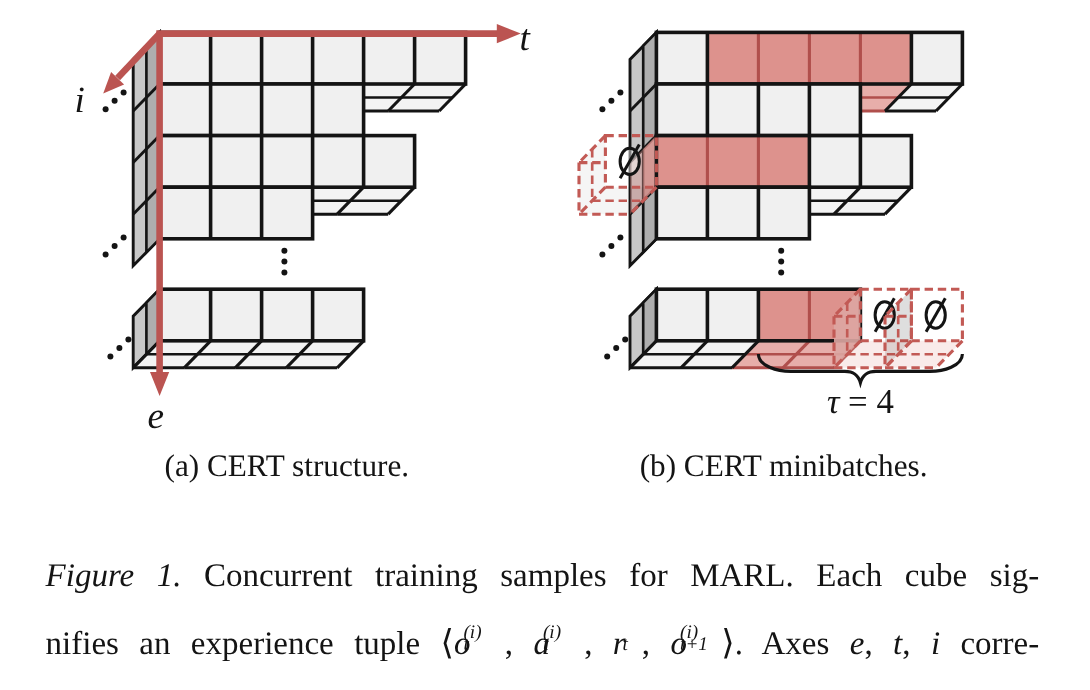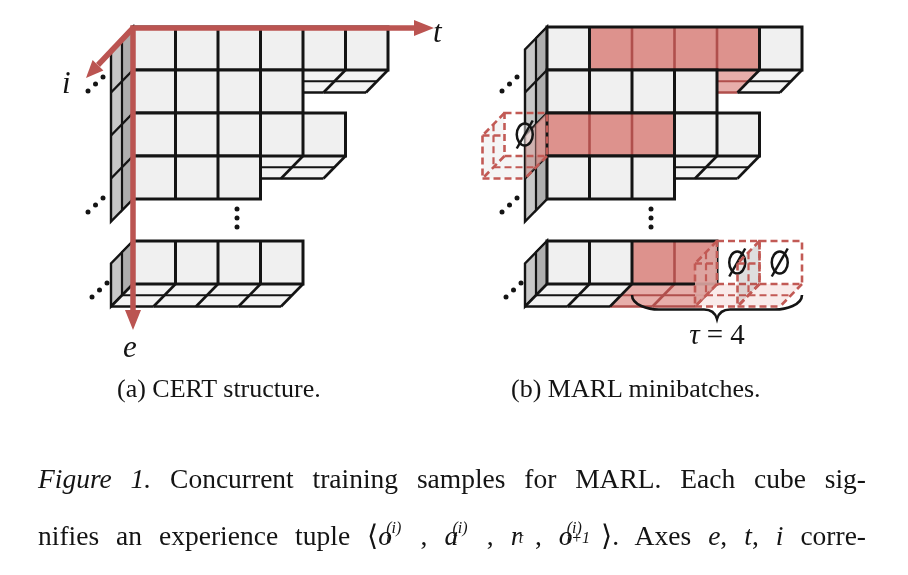--- a/index.html
+++ b/index.html
@@ -1,19 +1,19 @@
 <!DOCTYPE html>
 <html><head>
 <meta charset="utf-8">
 <style>
   html,body{margin:0;padding:0;background:#ffffff;}
   .page{position:relative;width:908px;height:575px;background:#ffffff;overflow:hidden;
         font-family:"Liberation Serif","DejaVu Serif",serif;color:#141414;}
   #diagram{position:absolute;left:0;top:0;}
-  .subcap{position:absolute;top:374px;font-size:26px;text-align:left;white-space:nowrap;}
+  .subcap{position:absolute;top:374px;font-size:26px;text-align:center;white-space:nowrap;}
   #cap-a{left:117px;width:244px;}
   #cap-b{left:511px;width:284px;}
   .figcap{position:absolute;left:38px;top:443px;width:828px;font-size:27.5px;line-height:40px;}
   .figcap .ln{height:40px;}
   .figcap .jl{text-align:justify;text-align-last:justify;margin-top:16px;}
   .it{font-style:italic;}
   .br{font-family:"DejaVu Sans",sans-serif;font-size:104%;}
   .mg{position:relative;display:inline-block;font-style:italic;}
   .mg .mb{display:inline-block;}
   .msup{position:absolute;left:0.50em;top:-0.52em;font-size:58%;white-space:nowrap;}
@@ -280,18 +280,18 @@
         <circle cx="513.5" cy="290" r="2.5" fill="#141414"></circle>
         <circle cx="506" cy="297" r="2.5" fill="#141414"></circle>
         <circle cx="651" cy="209" r="2.5" fill="#141414"></circle>
         <circle cx="651" cy="218" r="2.5" fill="#141414"></circle>
         <circle cx="651" cy="227" r="2.5" fill="#141414"></circle>
         <path d="M 632,295 C 632,305 648,309.5 659,309.5 L 704,309.5 C 711,309.5 715,312 717,319 C 719,312 723,309.5 730,309.5 L 775,309.5 C 786,309.5 802,305 802,295" fill="none" stroke="#141414" stroke-width="2.6"></path>
         <text x="717" y="344" font-size="29" fill="#141414" font-family="&quot;Liberation Serif&quot;,&quot;DejaVu Serif&quot;,serif" text-anchor="middle"><tspan font-style="italic">τ</tspan><tspan> = 4</tspan></text>
       </g>
     </svg>
   <div class="subcap" id="cap-a">(a) CERT structure.</div>
-  <div class="subcap" id="cap-b">(b) MARL minibatches.</div>
+  <div class="subcap" id="cap-b">(b) CERT minibatches.</div>
   <div class="figcap" id="figcap">
       <div class="ln jl"><span class="it">Figure 1.</span><span> Concurrent training samples for MARL. Each cube sig-</span></div>
       <div class="ln jl"><span>nifies an experience tuple </span><span class="br">⟨</span><span class="mg" style="width: 1.54em;"><span class="mb">o</span><span class="msup">(i)</span><span class="msub">t</span></span><span>, </span><span class="mg" style="width: 1.54em;"><span class="mb">a</span><span class="msup">(i)</span><span class="msub">t</span></span><span>, </span><span class="mg" style="width: 0.88em;"><span class="mb">r</span><span class="msub">t</span></span><span>, </span><span class="mg" style="width: 1.54em;"><span class="mb">o</span><span class="msup">(i)</span><span class="msub">t+1</span></span><span class="br">⟩</span><span>. Axes </span><span class="it">e</span><span>, </span><span class="it">t</span><span>, </span><span class="it">i</span><span> corre-</span></div>
     </div>
 </div>
 
 </body></html>

